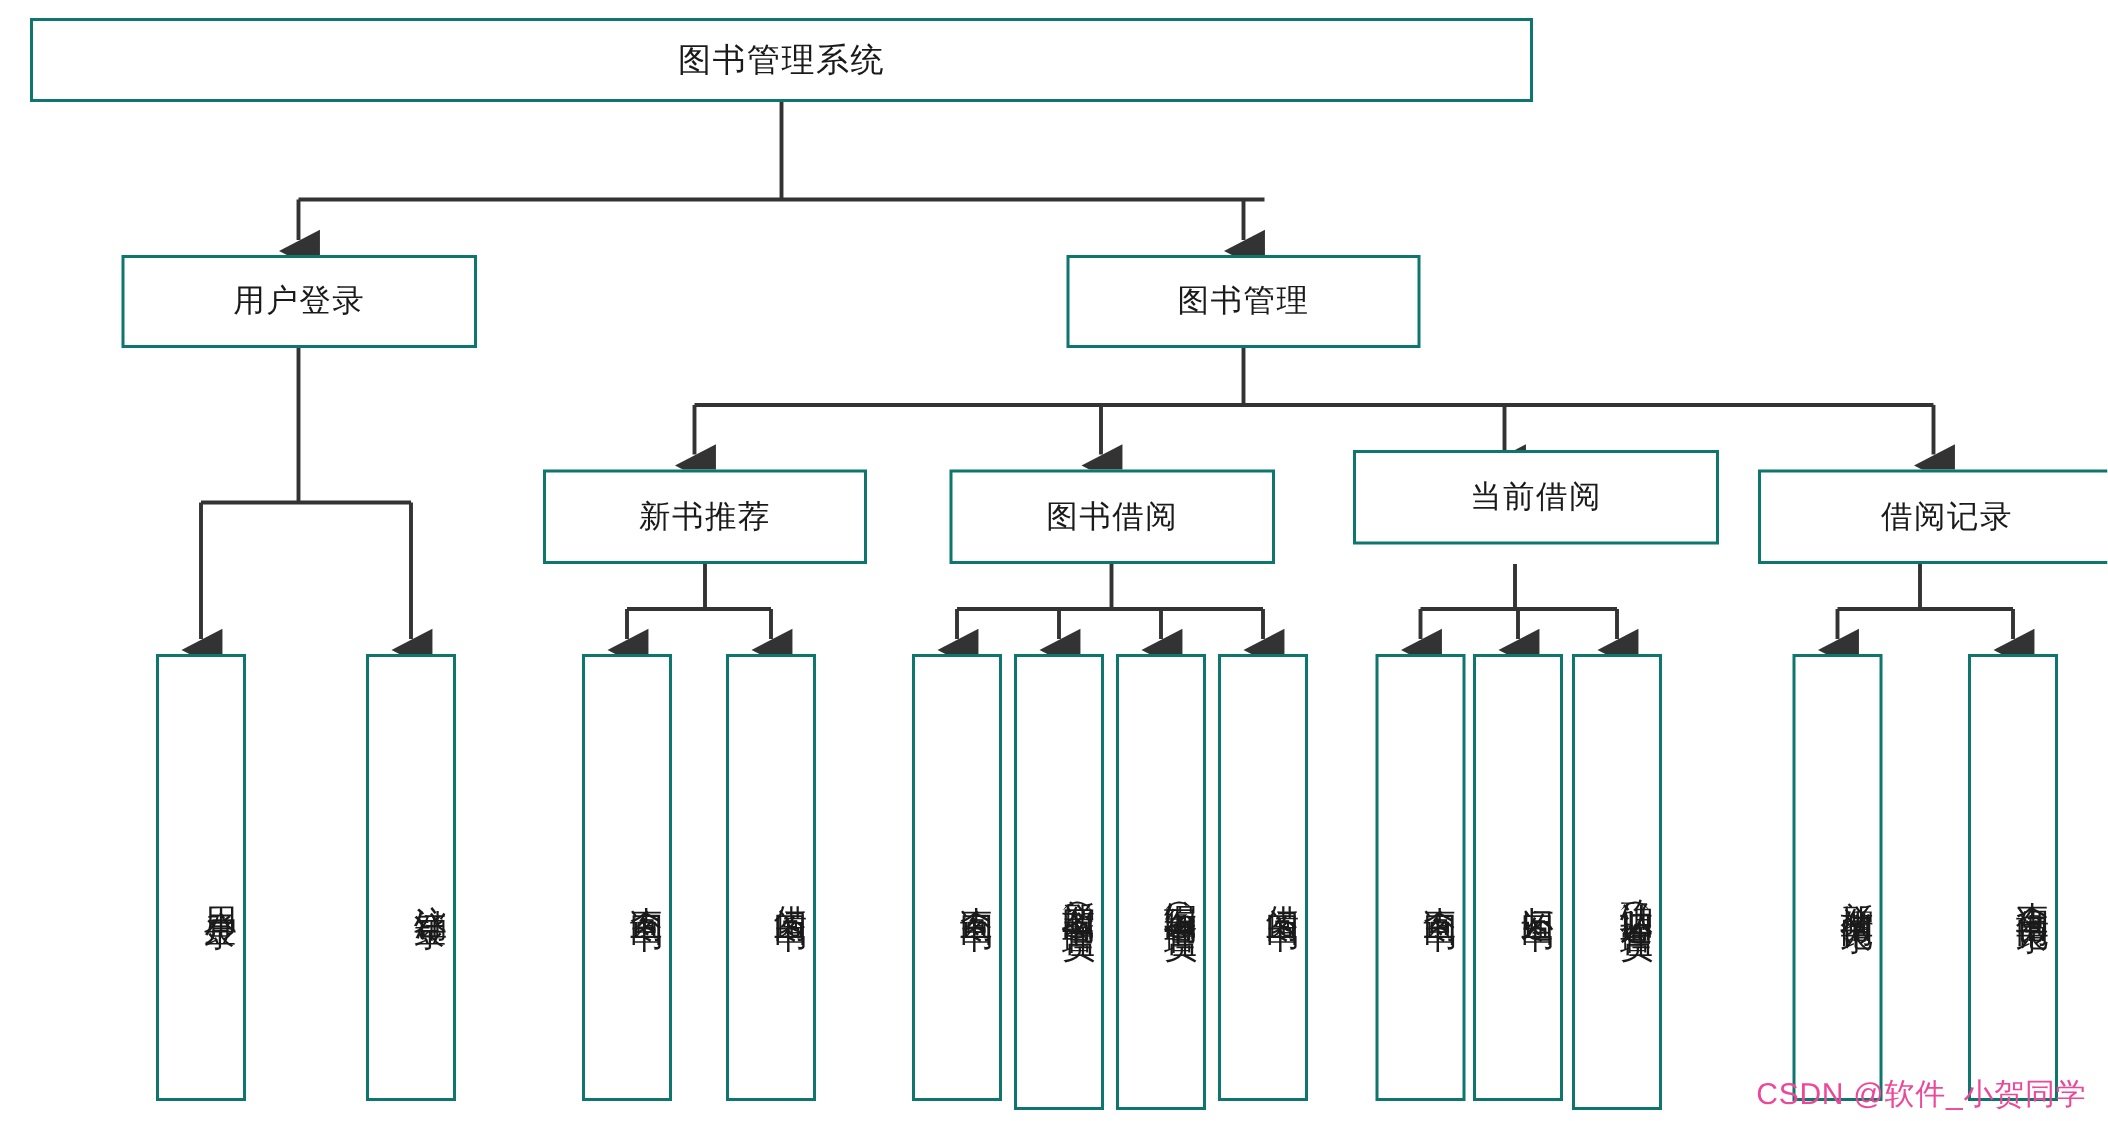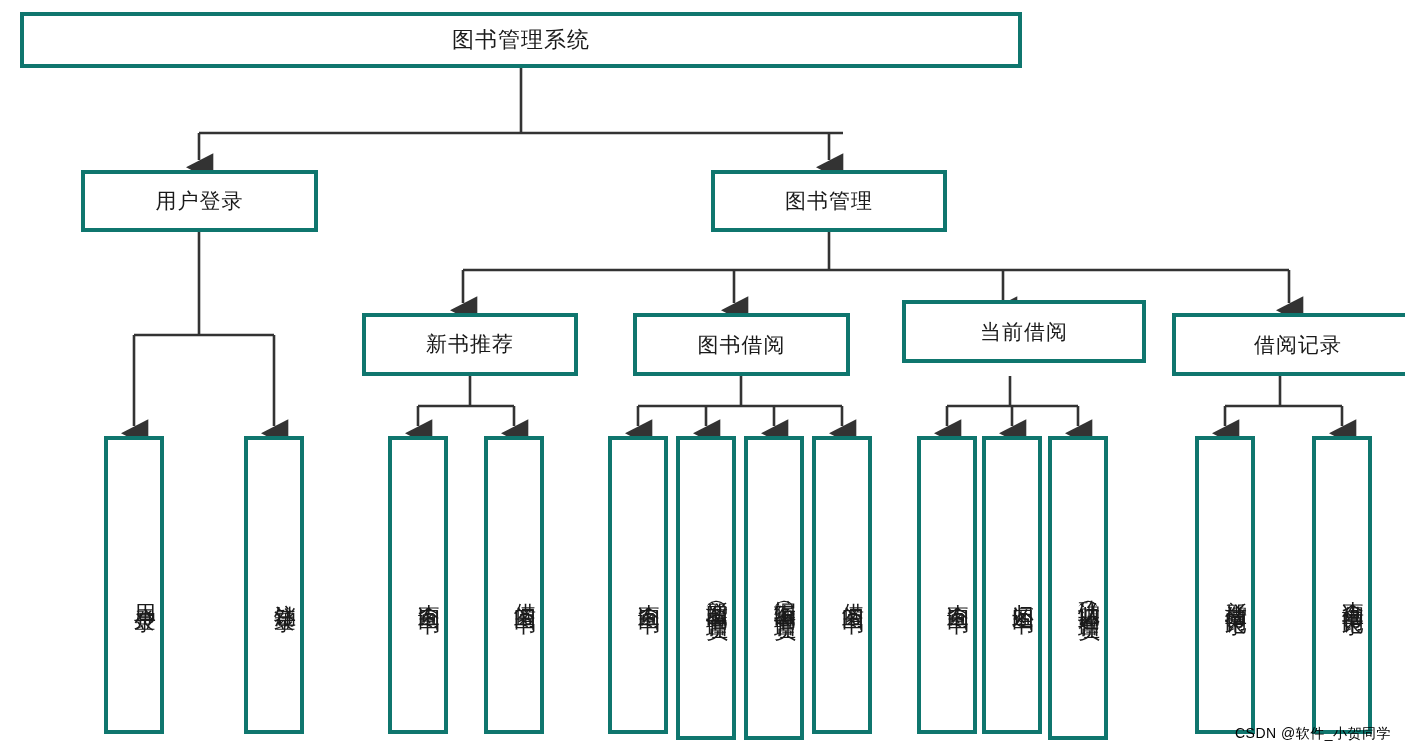--- a/index.html
+++ b/index.html
@@ -21,21 +21,21 @@
     position: absolute;
     left: 0;
     top: 0;
     width: 1405px;
     height: 747px;
     pointer-events: none;
   }
   .node {
     position: absolute;
     box-sizing: border-box;
-    border: 4px solid #0f766e;
+    border: 2px solid #0f766e;
     background: #ffffff;
     display: flex;
     align-items: center;
     justify-content: center;
     color: #1a1a1a;
     text-align: center;
   }
   .node.horiz {
     font-size: 21px;
     letter-spacing: 1px;
@@ -48,22 +48,22 @@
     letter-spacing: 3px;
     padding-top: 14px;
     align-items: flex-start;
     justify-content: center;
   }
   .node.root {
     font-size: 22px;
   }
   #watermark {
     position: absolute;
-    color: #000000;
-    font-size: 14px;
+    color: #ec4899;
+    font-size: 20px;
     letter-spacing: 0.5px;
     white-space: nowrap;
     right: 14px;
     bottom: 4px;
   }
 </style>
 </head>
 <body>
 
 <div id="canvas">

